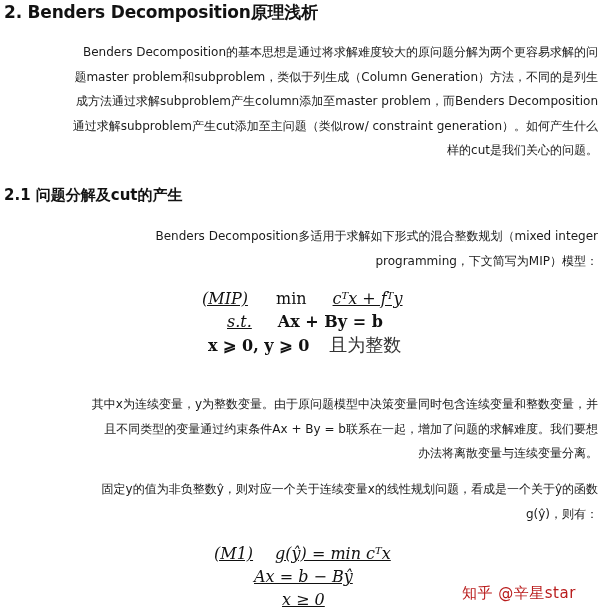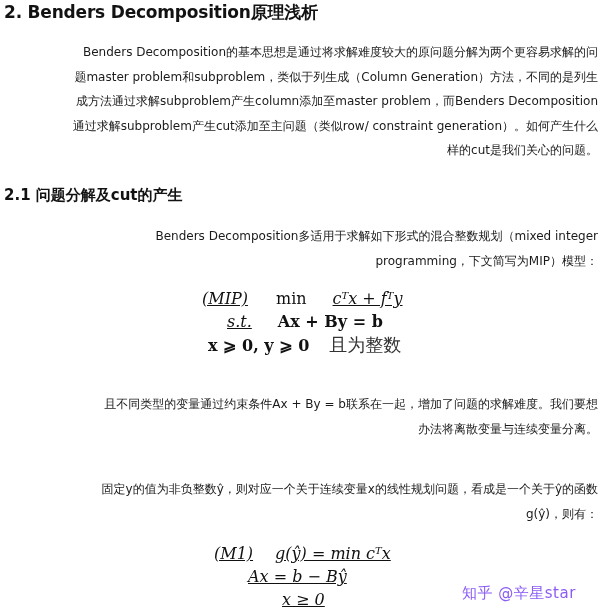--- a/index.html
+++ b/index.html
@@ -25,21 +25,21 @@
   .m { font-family: "DejaVu Serif", "Liberation Serif", serif; font-style: italic; text-decoration: underline; }
   .mb { font-family: "DejaVu Serif", "Liberation Serif", serif; font-weight: bold; font-style: normal; }
   .mr { font-family: "DejaVu Serif", "Liberation Serif", serif; font-style: normal; }
   .eq {
     position: absolute; font-family: "Liberation Serif", "DejaVu Serif", serif;
     font-size: 16px; line-height: 22px; white-space: nowrap; color: #111;
   }
   .eq .cn { font-family: "DejaVu Sans", sans-serif; font-size: 18px; color: #333; }
   .watermark {
     position: absolute; left: 462px; top: 584px;
-    font-size: 15px; color: #8b5cf6; white-space: nowrap; letter-spacing: 0.5px;
+    font-size: 15px; color: #b91c1c; white-space: nowrap; letter-spacing: 0.5px;
   }
 </style>
 </head>
 <body>
 
 <div class="h2">2. Benders Decomposition原理浅析</div>
 
 <div class="p" style="top:40px;">
   <span class="line">Benders Decomposition的基本思想是通过将求解难度较大的原问题分解为两个更容易求解的问</span>
   <span class="line">题master problem和subproblem，类似于列生成（Column Generation）方法，不同的是列生</span>
@@ -69,36 +69,37 @@
     <span class="mb">Ax + By = b</span>
   </div>
   <div class="eq" style="left:208px; top:334px;">
     <span class="mb">x ⩾ 0,   y ⩾ 0</span>
     <span style="display:inline-block;width:12px;"></span>
     <span class="cn">且为整数</span>
   </div>
 </div>
 
 <div class="p" style="top:392px;">
+  <span class="line">其中x为连续变量，y为整数变量。由于原问题模型中决策变量同时包含连续变量和整数变量，并</span>
   <span class="line">且不同类型的变量通过约束条件Ax + By = b联系在一起，增加了问题的求解难度。我们要想</span>
   <span class="line">办法将离散变量与连续变量分离。</span>
 </div>
 
 <div class="p" style="top:477px;">
   <span class="line">固定y的值为非负整数ŷ，则对应一个关于连续变量x的线性规划问题，看成是一个关于ŷ的函数</span>
   <span class="line">g(ŷ)，则有：</span>
 </div>
 
 <div>
   <div class="eq" style="left:214px; top:543px;">
     <span class="m">(M1)</span>
     <span style="display:inline-block;width:14px;"></span>
     <span class="m">g(ŷ) = min cᵀx</span>
   </div>
-  <div class="eq" style="left:248px; top:566px;">
+  <div class="eq" style="left:254px; top:566px;">
     <span class="m">Ax = b − Bŷ</span>
   </div>
   <div class="eq" style="left:282px; top:589px;">
     <span class="m">x ≥ 0</span>
   </div>
 </div>
 
 <div class="watermark">知乎 @辛星star</div>
 
 </body></html>

